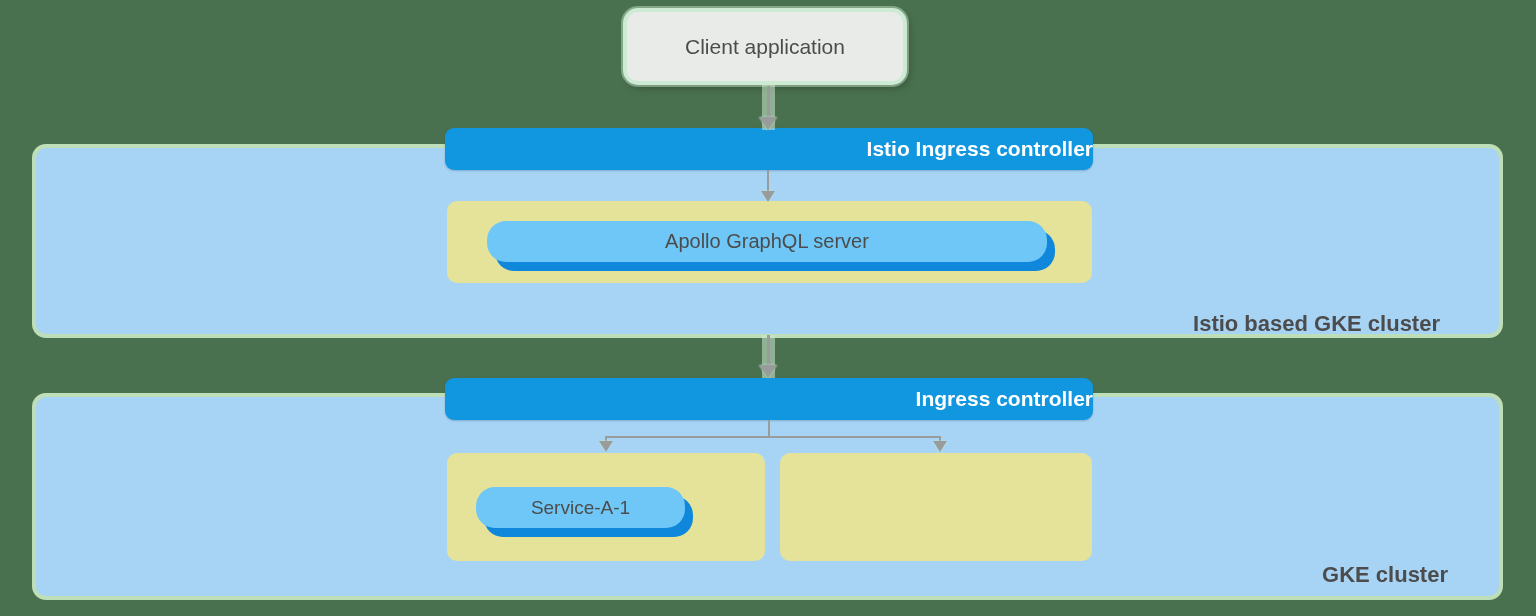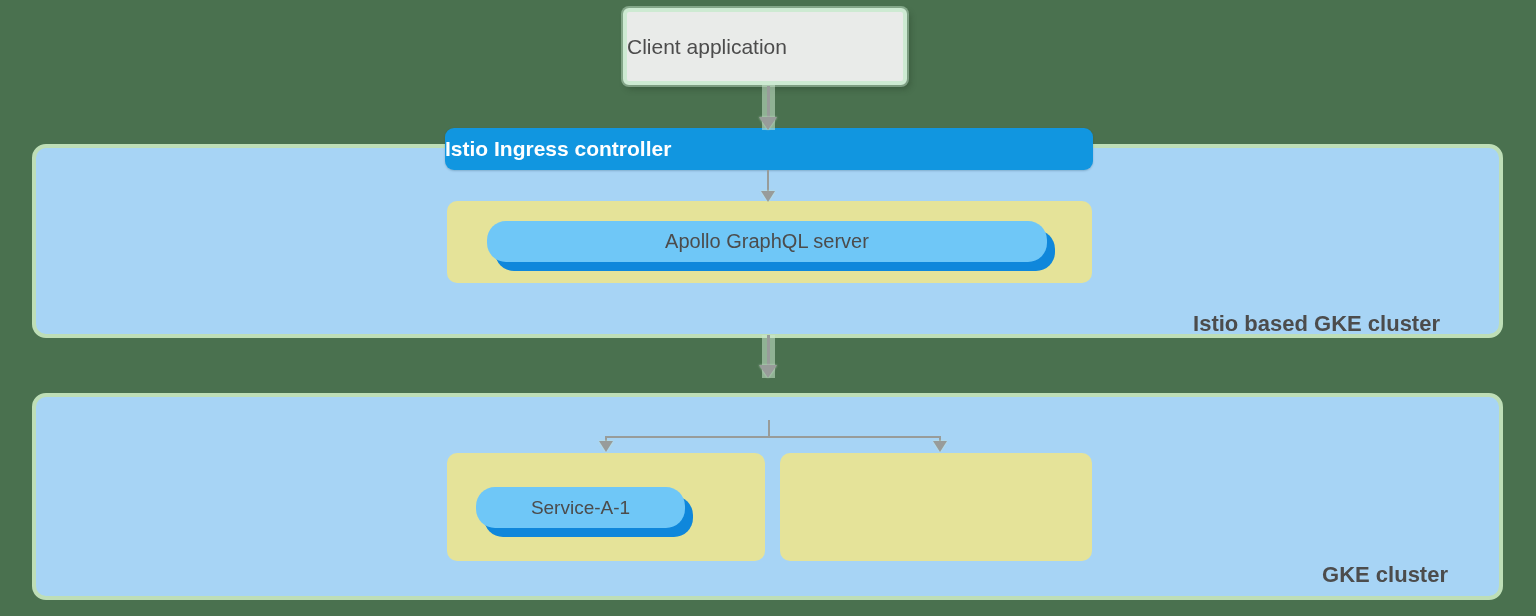--- a/index.html
+++ b/index.html
@@ -28,23 +28,23 @@
     overflow:hidden;
   }
   .abs{position:absolute;}
 
   
   .client-box{
     left:623px;top:8px;width:284px;height:77px;
     box-sizing:border-box;
     background:var(--client-fill);
     border:4px solid var(--client-border);
-    border-radius:6px;
+    border-radius:15px;
     box-shadow:0 0 0 2px rgba(205,234,210,.45), 3px 4px 6px rgba(30,50,30,.35);
-    display:flex;align-items:center;justify-content:flex-start;
+    display:flex;align-items:center;justify-content:center;
     font-size:21px;color:var(--text-dark);
     z-index:6;
   }
 
   
   .cluster{
     box-sizing:border-box;
     background:var(--cluster-fill);
     border:4px solid var(--cluster-border);
     border-radius:14px;
@@ -58,21 +58,21 @@
     z-index:3;
   }
   .cluster-label-1{top:311px;right:96px;}
   .cluster-label-2{top:562px;right:88px;}
 
   
   .banner{
     box-sizing:border-box;
     background:var(--banner-fill);
     border-radius:9px;
-    display:flex;align-items:center;justify-content:flex-start;
+    display:flex;align-items:center;justify-content:flex-end;
     color:var(--text-white);font-weight:bold;font-size:21px;
     z-index:5;
     box-shadow:0 1px 2px rgba(20,60,90,.25);
   }
   .banner-1{left:445px;top:128px;width:648px;height:42px;}
   .banner-2{left:445px;top:378px;width:648px;height:42px;}
 
   
   .pod{
     background:var(--pod-fill);
@@ -146,20 +146,23 @@
     <span>Apollo GraphQL server</span>
   </div>
 
   <div class="abs arrow-glow" style="left:762px;top:335px;width:13px;height:43px;"></div>
   <div class="abs arrow-shaft" style="left:767px;top:335px;width:3px;height:31px;"></div>
   <div class="abs arrow-head" style="left:759px;top:365px;"></div>
 
   <div class="abs cluster cluster-2"></div>
   <div class="abs cluster-label cluster-label-2">GKE cluster</div>
 
+  <div class="abs banner banner-2">
+    <span>Ingress controller</span>
+  </div>
 
   <div class="abs branch-line" style="left:768px;top:420px;width:2px;height:17px;"></div>
   <div class="abs branch-line" style="left:605px;top:436px;width:336px;height:2px;"></div>
   <div class="abs branch-line" style="left:605px;top:436px;width:2px;height:6px;"></div>
   <div class="abs branch-line" style="left:939px;top:436px;width:2px;height:6px;"></div>
   <div class="abs arrow-head small" style="left:599px;top:441px;"></div>
   <div class="abs arrow-head small" style="left:933px;top:441px;"></div>
 
   <div class="abs pod pod-svc-1"></div>
   <div class="abs pod pod-svc-2"></div>

